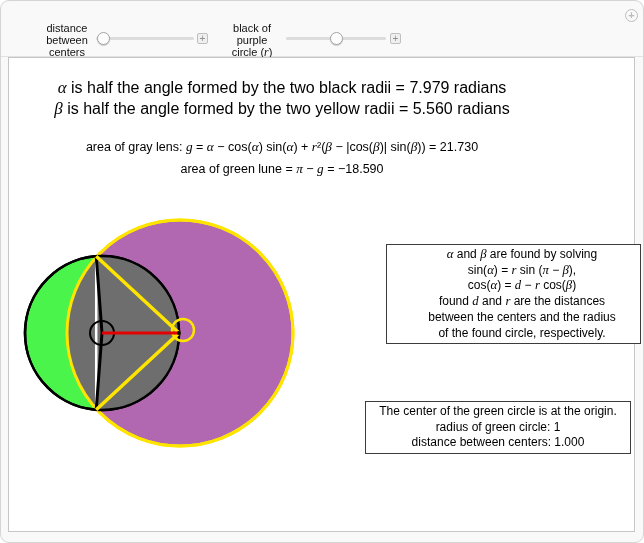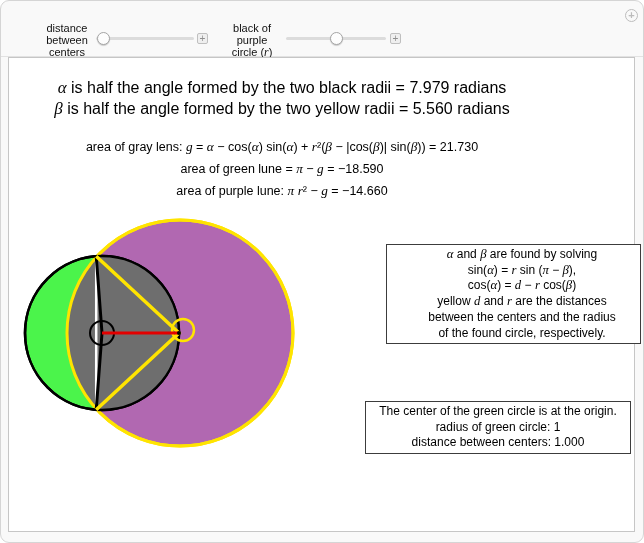--- a/index.html
+++ b/index.html
@@ -89,28 +89,27 @@
   <div class="content">
 
     <div class="summary">
       <div class="textline"><span class="it">α</span><span> is half the angle formed by the two black radii = 7.979 radians</span></div>
       <div class="textline"><span class="it">β</span><span> is half the angle formed by the two yellow radii = 5.560 radians</span></div>
     </div>
 
     <div class="formulas">
       <div class="textline"><span>area of gray lens: </span><span class="it">g</span><span> = </span><span class="it">α</span><span> − cos(</span><span class="it">α</span><span>) sin(</span><span class="it">α</span><span>) + </span><span class="it">r</span><span>²(</span><span class="it">β</span><span> − |cos(</span><span class="it">β</span><span>)| sin(</span><span class="it">β</span><span>)) = 21.730</span></div>
       <div class="textline"><span>area of green lune = </span><span class="it">π</span><span> −  </span><span class="it">g</span><span> = −18.590</span></div>
-      <div class="textline"><span>area of purple lune: </span><span class="it">π</span><span> </span><span class="it">r</span><span>² − </span><span class="it">g</span><span> = −14.660</span></div>
     </div>
 
     <div class="note note1">
       <div class="textline"><span class="it">α</span><span> and </span><span class="it">β</span><span> are found by solving</span></div>
       <div class="textline"><span>sin(</span><span class="it">α</span><span>) = </span><span class="it">r</span><span> sin (</span><span class="it">π</span><span> − </span><span class="it">β</span><span>),</span></div>
       <div class="textline"><span>cos(</span><span class="it">α</span><span>) = </span><span class="it">d</span><span> − </span><span class="it">r</span><span> cos(</span><span class="it">β</span><span>)</span></div>
-      <div class="textline"><span>yellow </span><span class="it">d</span><span> and </span><span class="it">r</span><span> are the distances</span></div>
+      <div class="textline"><span>found </span><span class="it">d</span><span> and </span><span class="it">r</span><span> are the distances</span></div>
       <div class="textline"><span>between the centers and the radius</span></div>
       <div class="textline"><span>of the found circle, respectively.</span></div>
     </div>
 
     <div class="note note2">
       <div class="textline"><span>The center of the green circle is at the origin.</span></div>
       <div class="textline"><span>radius of green circle: 1</span></div>
       <div class="textline"><span>distance between centers: 1.000</span></div>
     </div>
 

